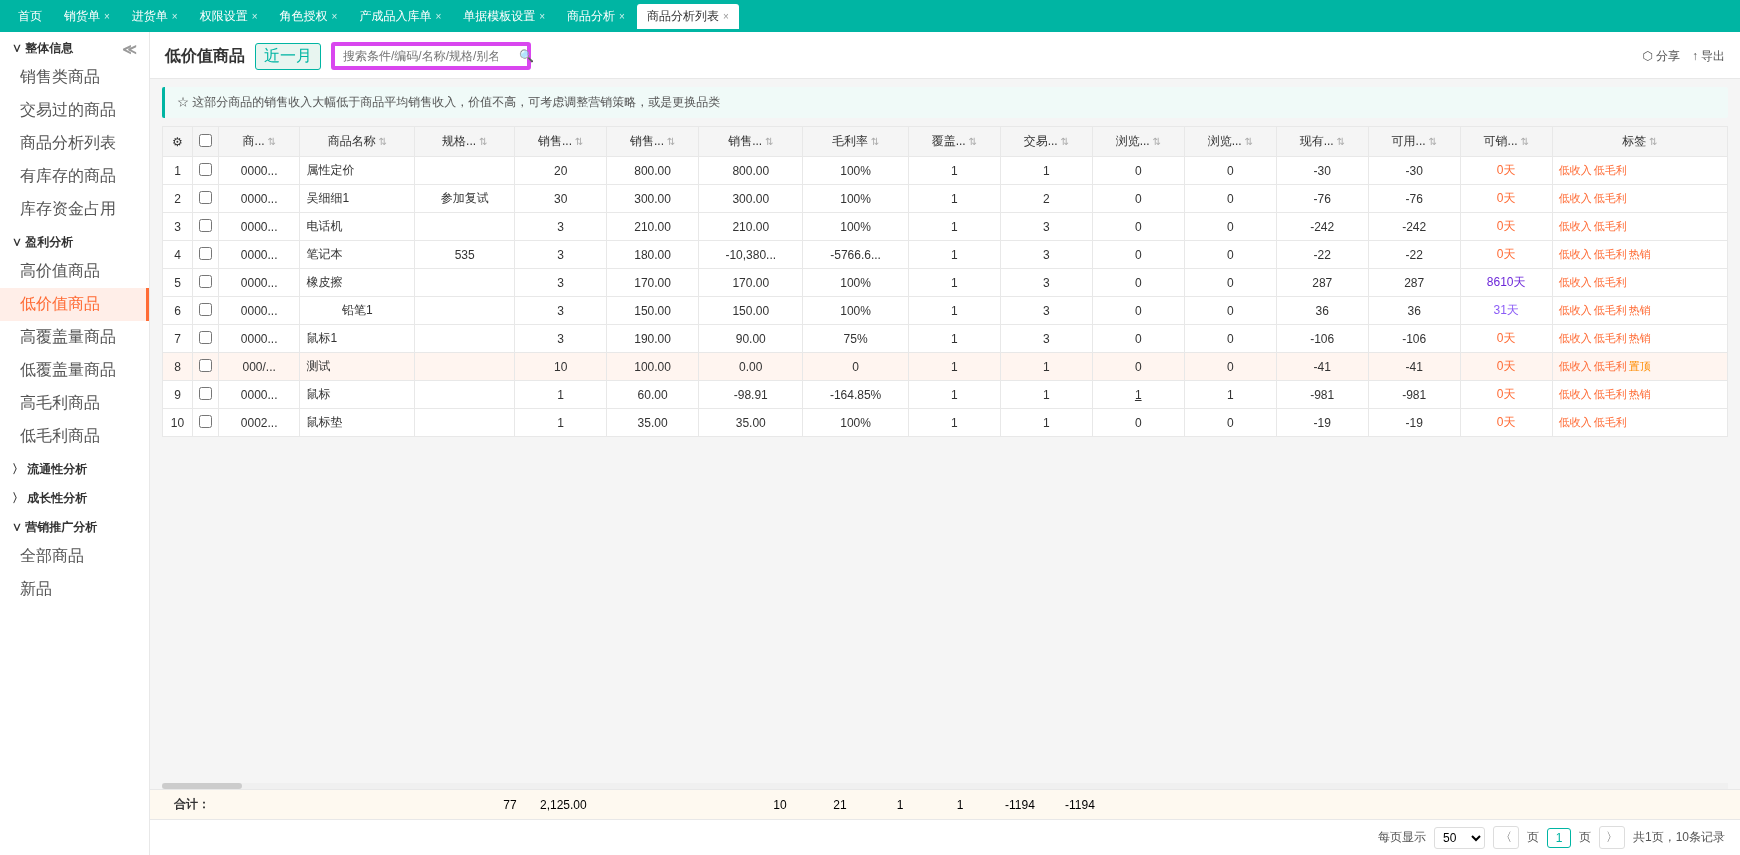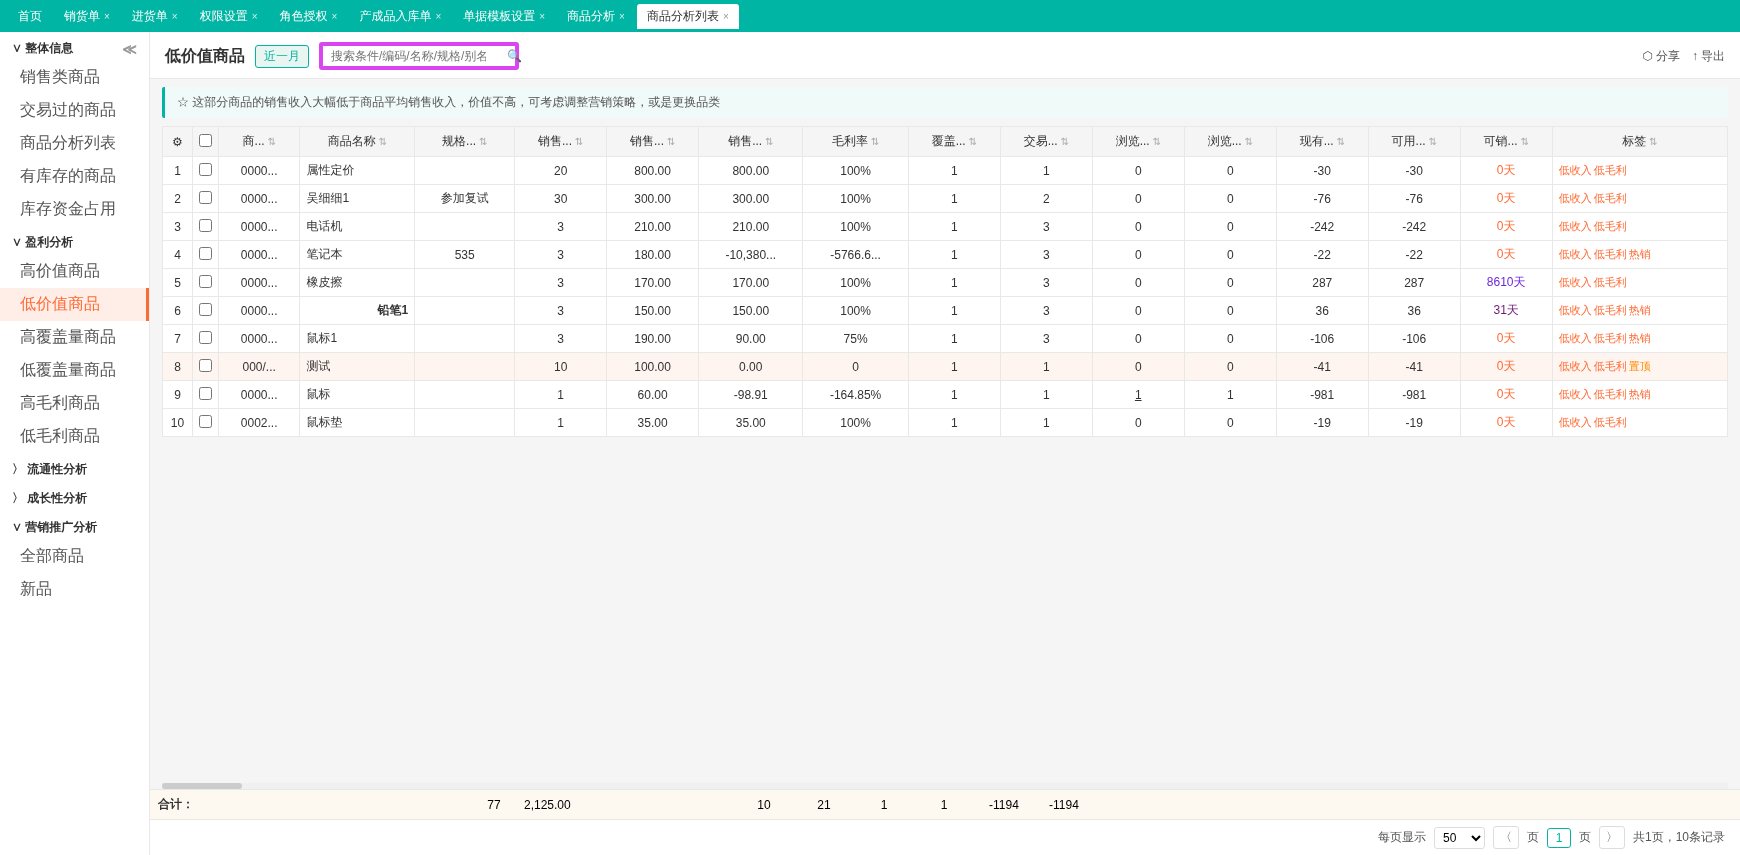--- a/index.html
+++ b/index.html
@@ -82,21 +82,21 @@
       font-weight: bold;
       color: #333;
     }
     .filter-btn {
       background: #e8f5f0;
       border: 1px solid #00b5a3;
       color: #00b5a3;
       padding: 2px 8px;
       border-radius: 3px;
       cursor: pointer;
-      font-size: 12px;
+      font-size: 16px;
     }
     .search-box {
       border: 4px solid #d946ef;
       border-radius: 3px;
       padding: 3px 8px;
       width: 200px;
       outline: none;
       color: #999;
       display: flex;
       align-items: center;
@@ -171,21 +171,21 @@
       text-align: center;
       color: #333;
       white-space: nowrap;
     }
     tbody tr.highlight { background: #fff5f0; }
     
     
     .table-footer {
       background: #fef9f0;
       border-top: 1px solid #e8e8e8;
-      padding: 6px 8px;
+      padding: 6px 24px;
       display: flex;
       align-items: center;
       font-size: 12px;
     }
     .footer-label { font-weight: bold; color: #333; margin-right: 10px; }
     .footer-values { display: flex; gap: 0; flex: 1; }
     
     
     .pagination {
       background: #fff;
@@ -456,33 +456,33 @@
     <td>0</td>
     <td>287</td>
     <td>287</td>
     <td style="color:#6d28d9;">8610天</td>
     <td style="text-align:left;"><span style="color:#ff6b35; font-size:11px; margin-right:2px;">低收入</span><span style="color:#ff6b35; font-size:11px; margin-right:2px;">低毛利</span></td>
   </tr>
             <tr>
     <td>6</td>
     <td><input type="checkbox" style=""></td>
     <td>0000...</td>
-    <td style="text-align:right;font-weight:bold;">铅笔1</td>
+    <td style="text-align:center;">铅笔1</td>
     <td></td>
     <td>3</td>
     <td>150.00</td>
     <td>150.00</td>
     <td>100%</td>
     <td>1</td>
     <td>3</td>
     <td><span>0</span></td>
     <td>0</td>
     <td>36</td>
     <td>36</td>
-    <td style="color:#701a75;margin-top:38px;">31天</td>
+    <td style="color:#8b5cf6;margin-top:38px;">31天</td>
     <td style="text-align:left;"><span style="color:#ff6b35; font-size:11px; margin-right:2px;">低收入</span><span style="color:#ff6b35; font-size:11px; margin-right:2px;">低毛利</span><span style="color:#ff6b35; font-size:11px; margin-right:2px;">热销</span></td>
   </tr>
             <tr>
     <td>7</td>
     <td><input type="checkbox" style=""></td>
     <td>0000...</td>
     <td style="text-align:left;margin-top:9px;">鼠标1</td>
     <td></td>
     <td>3</td>
     <td>190.00</td>

